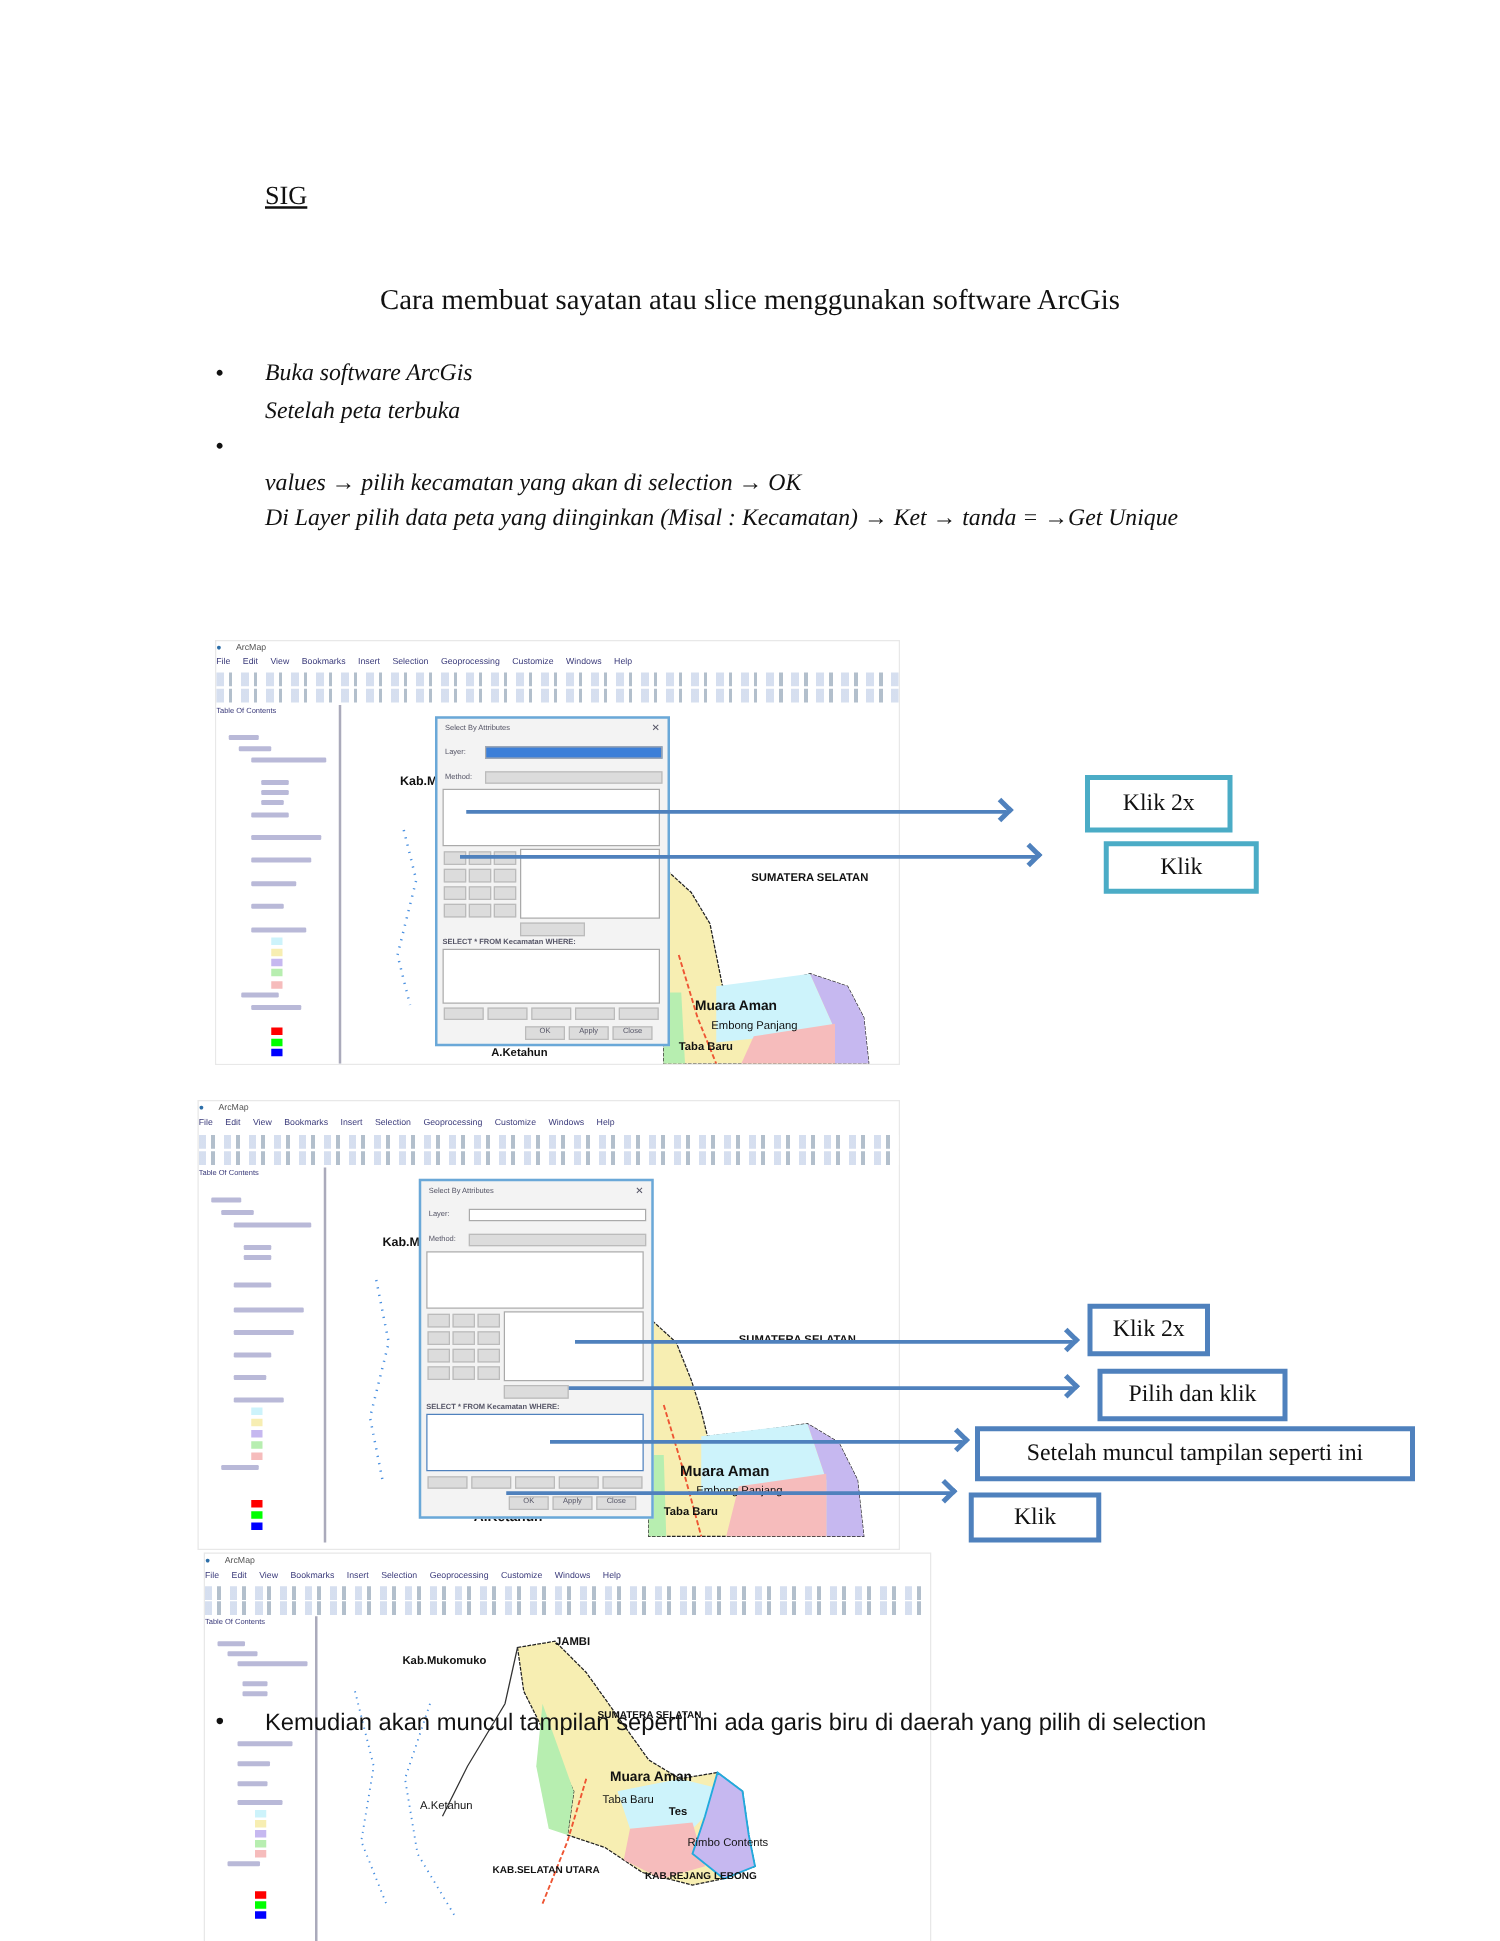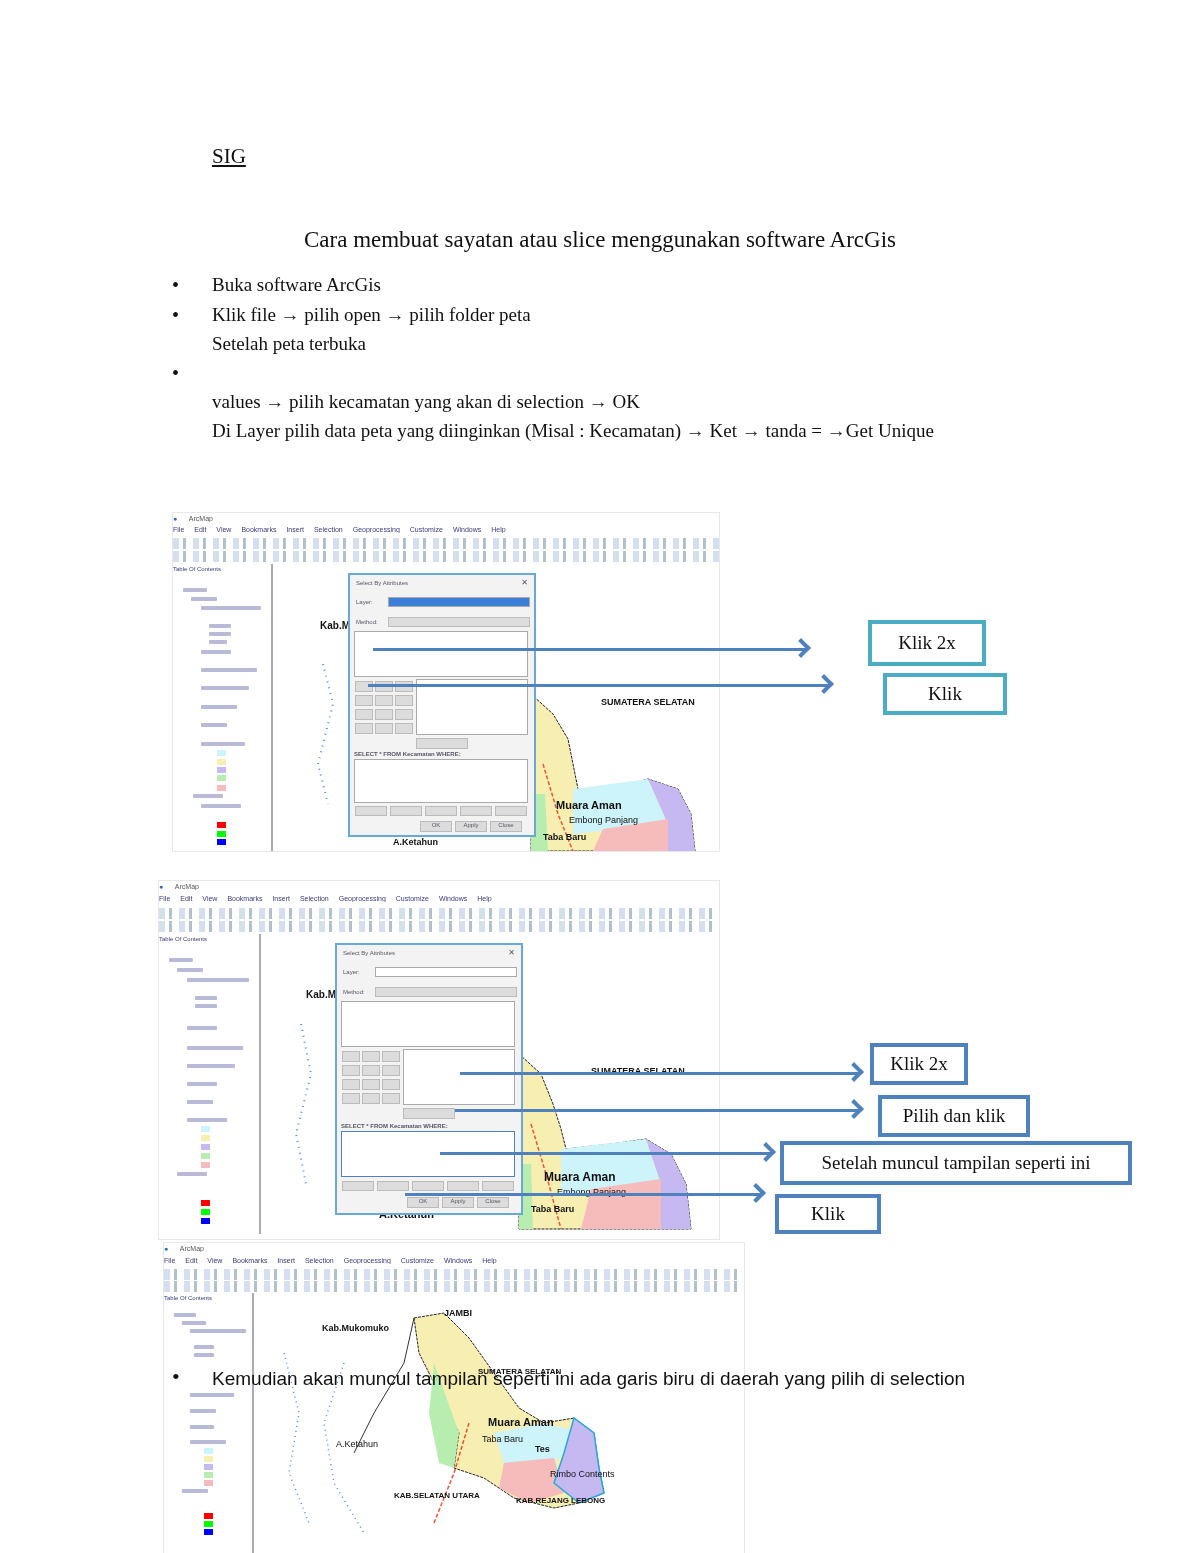--- a/index.html
+++ b/index.html
@@ -1,20 +1,20 @@
 <!DOCTYPE html>
 <html><head>
 <meta charset="utf-8">
 <style>
   html,body{margin:0;padding:0;background:#ffffff;}
   body{width:1200px;height:1553px;position:relative;overflow:hidden;font-family:"Liberation Serif","DejaVu Serif",serif;color:#111;}
   .abs{position:absolute;}
   .sig{left:212px;top:144px;font-size:21px;text-decoration:underline;}
   .title{left:0;width:1200px;top:227px;text-align:center;font-size:23px;}
-  .bullets{left:172px;top:271px;font-size:19px;line-height:28.5px;}
+  .bullets{left:172px;top:285px;font-size:19px;line-height:28.5px;font-style:italic;}
   .bl{display:flex;}
   .bl .dot{width:40px;flex:none;}
   .bl .dot.on::before{content:"\2022";font-size:20px;}
   
   .shot{position:absolute;background:#fff;overflow:hidden;border:1px solid #e8e8e8;}
   .tb{position:absolute;left:0;right:0;font-family:"Liberation Sans",sans-serif;font-size:7px;color:#3a3a7a;white-space:nowrap;overflow:hidden;}
   .tb span{margin-right:10px;}
   .toolrow{position:absolute;left:0;right:0;height:11px;background:repeating-linear-gradient(90deg,#c8d4ea 0 6px,#fff 6px 10px,#9ab 10px 13px,#fff 13px 20px);opacity:.75;}
   .toc{position:absolute;left:0;background:#fff;border-right:2px solid #aab;}
   .tocline{position:absolute;height:4px;background:#b9b9d8;border-radius:1px;}
@@ -37,24 +37,20 @@
 </head>
 <body>
 
 <div class="abs sig">SIG</div>
 <div class="abs title">Cara membuat sayatan atau slice menggunakan software ArcGis</div>
 
 <div class="abs bullets">
   <div class="bl">
       <span class="dot on"></span>
       <span>Buka software ArcGis</span>
-    </div>
-  <div class="bl">
-      <span class="dot on"></span>
-      <span>Klik file → pilih open → pilih folder peta</span>
     </div>
   <div class="bl">
       <span class="dot"></span>
       <span>Setelah peta terbuka</span>
     </div>
   <div class="bl">
       <span class="dot on"></span>
     </div>
   <div class="bl">
       <span class="dot"></span>

